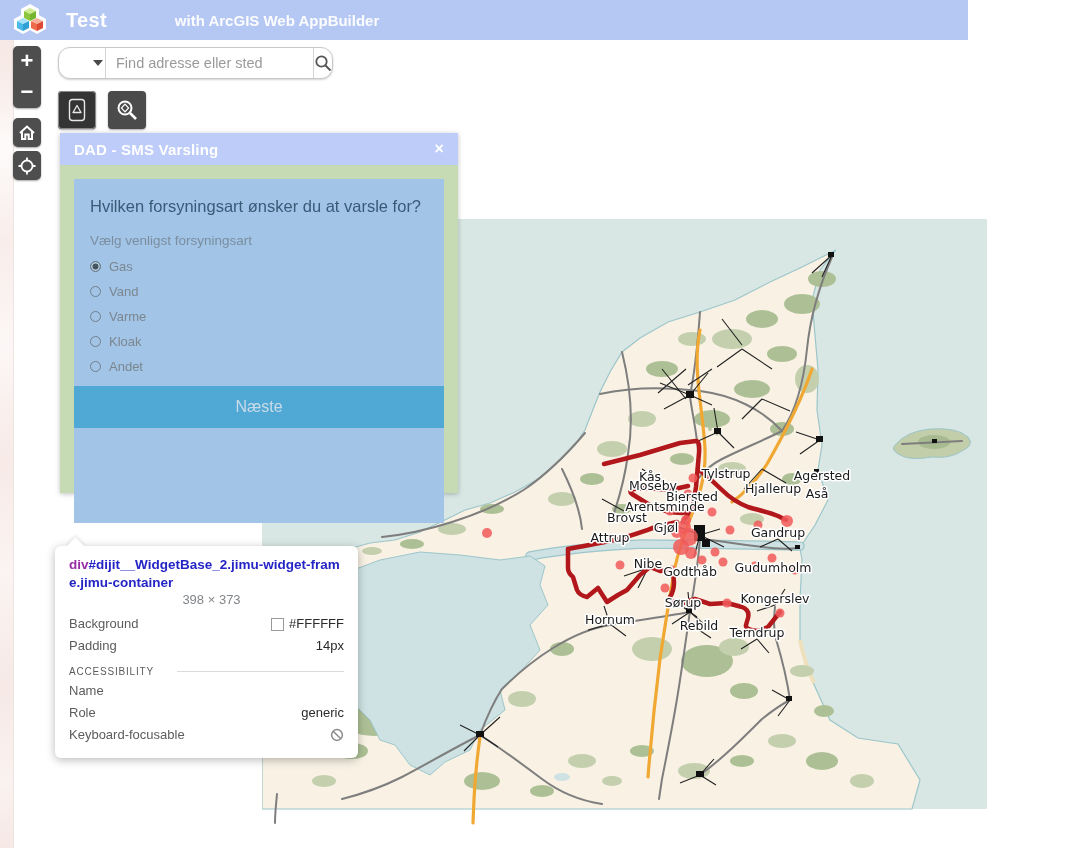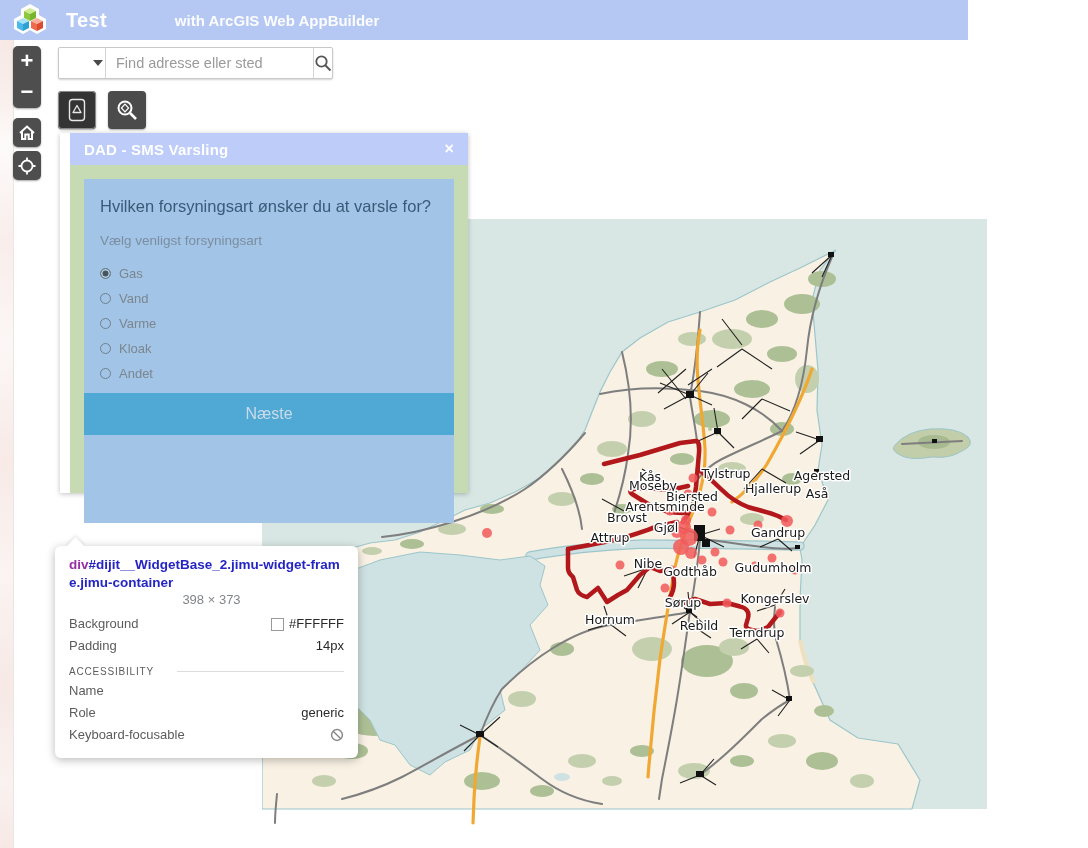--- a/index.html
+++ b/index.html
@@ -31,49 +31,49 @@
   }
   .zoom-btn{flex:1;color:#fff;font-size:22px;line-height:30px;text-align:center;cursor:pointer;font-weight:bold;}
   .ctl-btn{
     position:absolute;left:13px;width:28px;height:29px;border-radius:5px;background:#4e4e4e;
     z-index:30;box-shadow:0 1px 2px rgba(0,0,0,.35);display:flex;align-items:center;justify-content:center;
   }
   .ctl-home{top:118px;} .ctl-locate{top:151px;}
   
   .search-box{
     position:absolute;left:58px;top:47px;width:275px;height:32px;background:#fff;
-    border:1px solid #c9c9c9;border-radius:2px;display:flex;z-index:30;
+    border:1px solid #c9c9c9;border-radius:12px;display:flex;z-index:30;
     box-shadow:0 1px 2px rgba(0,0,0,.18);box-sizing:border-box;padding-left:32px;
   }
   .search-dd{width:36px;border-right:1px solid #d4d4d4;display:flex;align-items:center;justify-content:center;cursor:pointer;}
   .dd-arrow{width:0;height:0;border-left:5px solid transparent;border-right:5px solid transparent;border-top:6px solid #4a4a4a;}
   .search-input{flex:1;border:0;outline:0;padding:0 10px;font-size:14.5px;font-family:"Liberation Sans",sans-serif;color:#444;}
   .search-input::placeholder{color:#9a9a9a;}
   .search-go{width:37px;border-left:1px solid #d4d4d4;display:flex;align-items:center;justify-content:center;cursor:pointer;}
   
   .tool-btn{
     position:absolute;top:91px;width:38px;height:38px;border-radius:4px;z-index:30;
     display:flex;align-items:center;justify-content:center;cursor:pointer;
     box-shadow:0 1px 2px rgba(0,0,0,.35);
   }
   .tool-sms{left:58px;background:#343434;box-shadow:inset 0 0 0 1px #8a8a8a,0 1px 2px rgba(0,0,0,.35);}
   .tool-query{left:108px;background:#4b4b4b;}
   
-  .widget-panel{position:absolute;left:60px;top:133px;width:398px;z-index:35;box-shadow:0 1px 5px rgba(0,0,0,.25);padding-left:10px;}
+  .widget-panel{position:absolute;left:60px;top:133px;width:398px;z-index:35;box-shadow:0 1px 5px rgba(0,0,0,.25);}
   .widget-header{
     height:32px;background:#bdccf8;display:flex;align-items:center;
     color:#fff;font-size:15px;font-weight:bold;padding:0 14px;letter-spacing:.2px;
   }
   .widget-title{flex:1;}
   .widget-close{font-size:16px;font-weight:bold;cursor:pointer;line-height:16px;}
   .widget-body{height:328px;background:#c6dbb4;padding:14px;box-sizing:border-box;}
   .widget-inner{width:370px;height:344px;background:#a2c4e7;overflow:hidden;box-sizing:border-box;padding:14px 16px 0 16px;}
   .w-question{color:#3a5a78;font-size:16.5px;line-height:22px;margin-top:2px;}
   .w-hint{color:#7a8ea0;font-size:13.5px;margin-top:16px;}
-  .radio-group{margin-top:13px;}
+  .radio-group{margin-top:6px;}
   .radio-row{display:flex;align-items:center;height:25px;cursor:pointer;}
   .radio{
     width:11px;height:11px;border-radius:50%;border:1.5px solid #70808e;box-sizing:border-box;
     margin-right:8px;background:transparent;flex:0 0 auto;
   }
   .radio.sel{background:#45555f;box-shadow:inset 0 0 0 1.5px #b9d2e6;}
   .radio-label{color:#7b868f;font-size:13px;}
   .next-btn{
     margin:7px -16px 0 -16px;height:42px;background:#50a8d5;border:0;width:370px;
     color:#c9dbe8;font-size:16px;font-family:"Liberation Sans",sans-serif;cursor:pointer;display:block;

